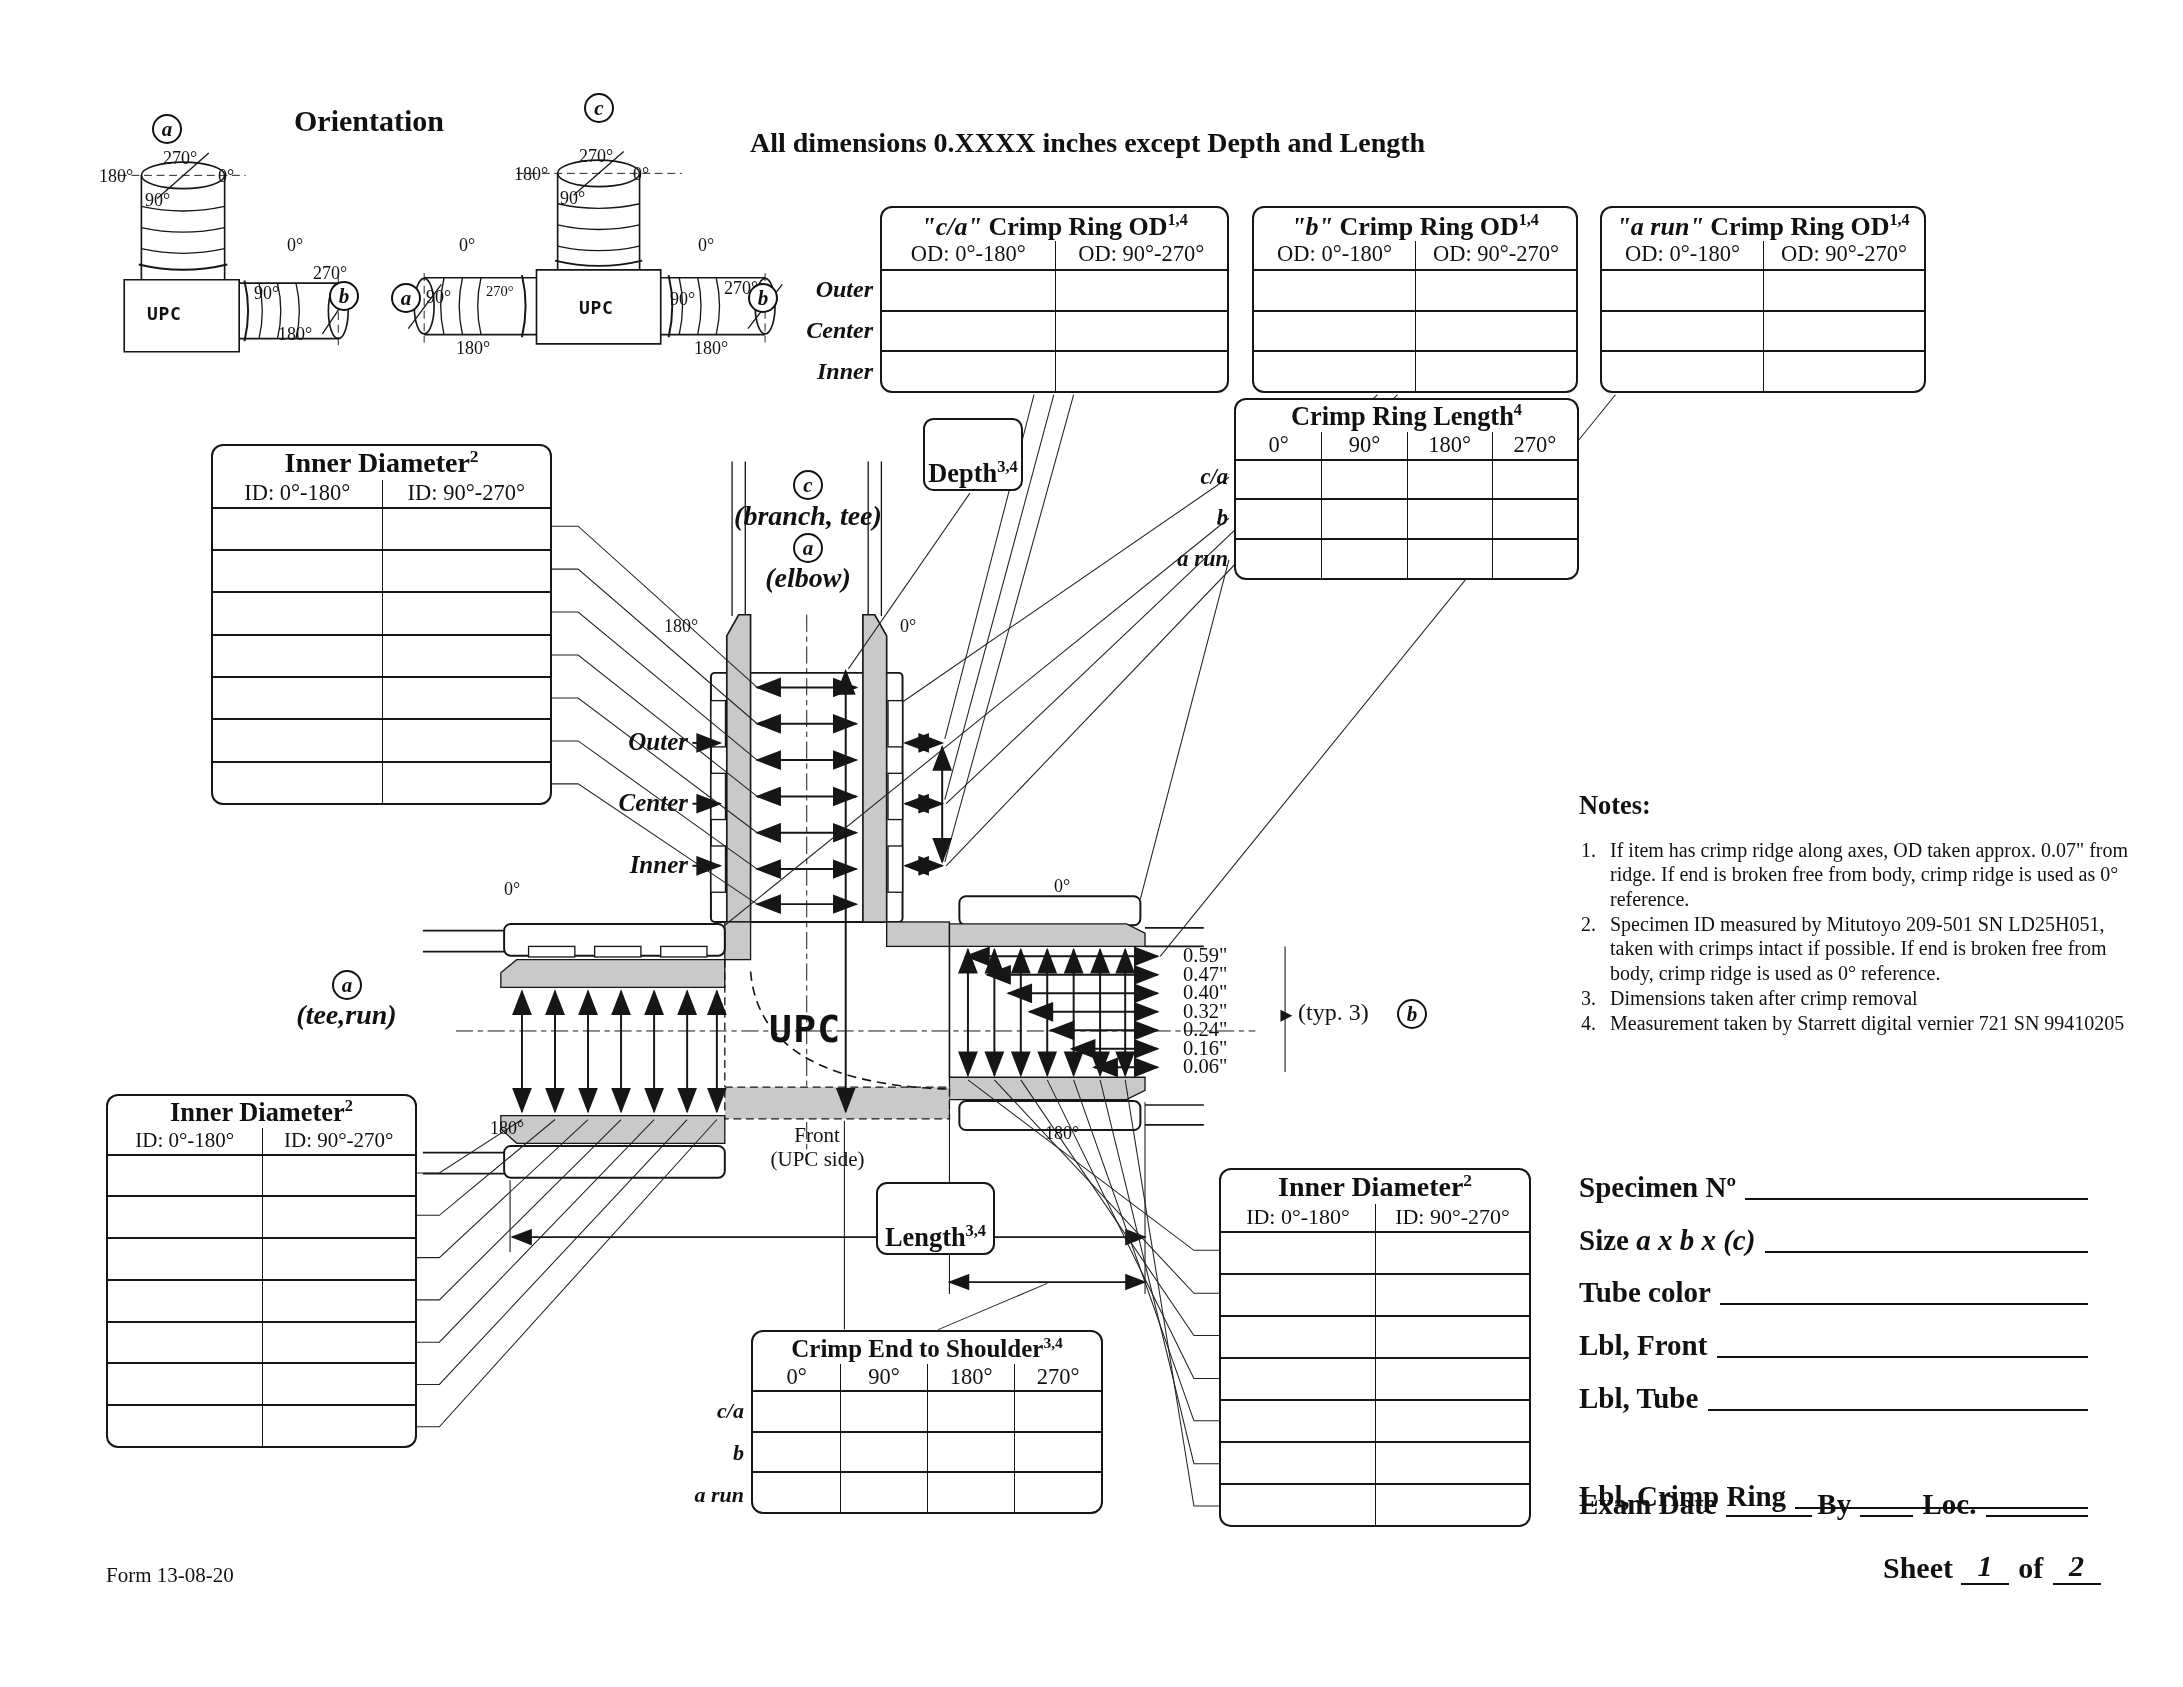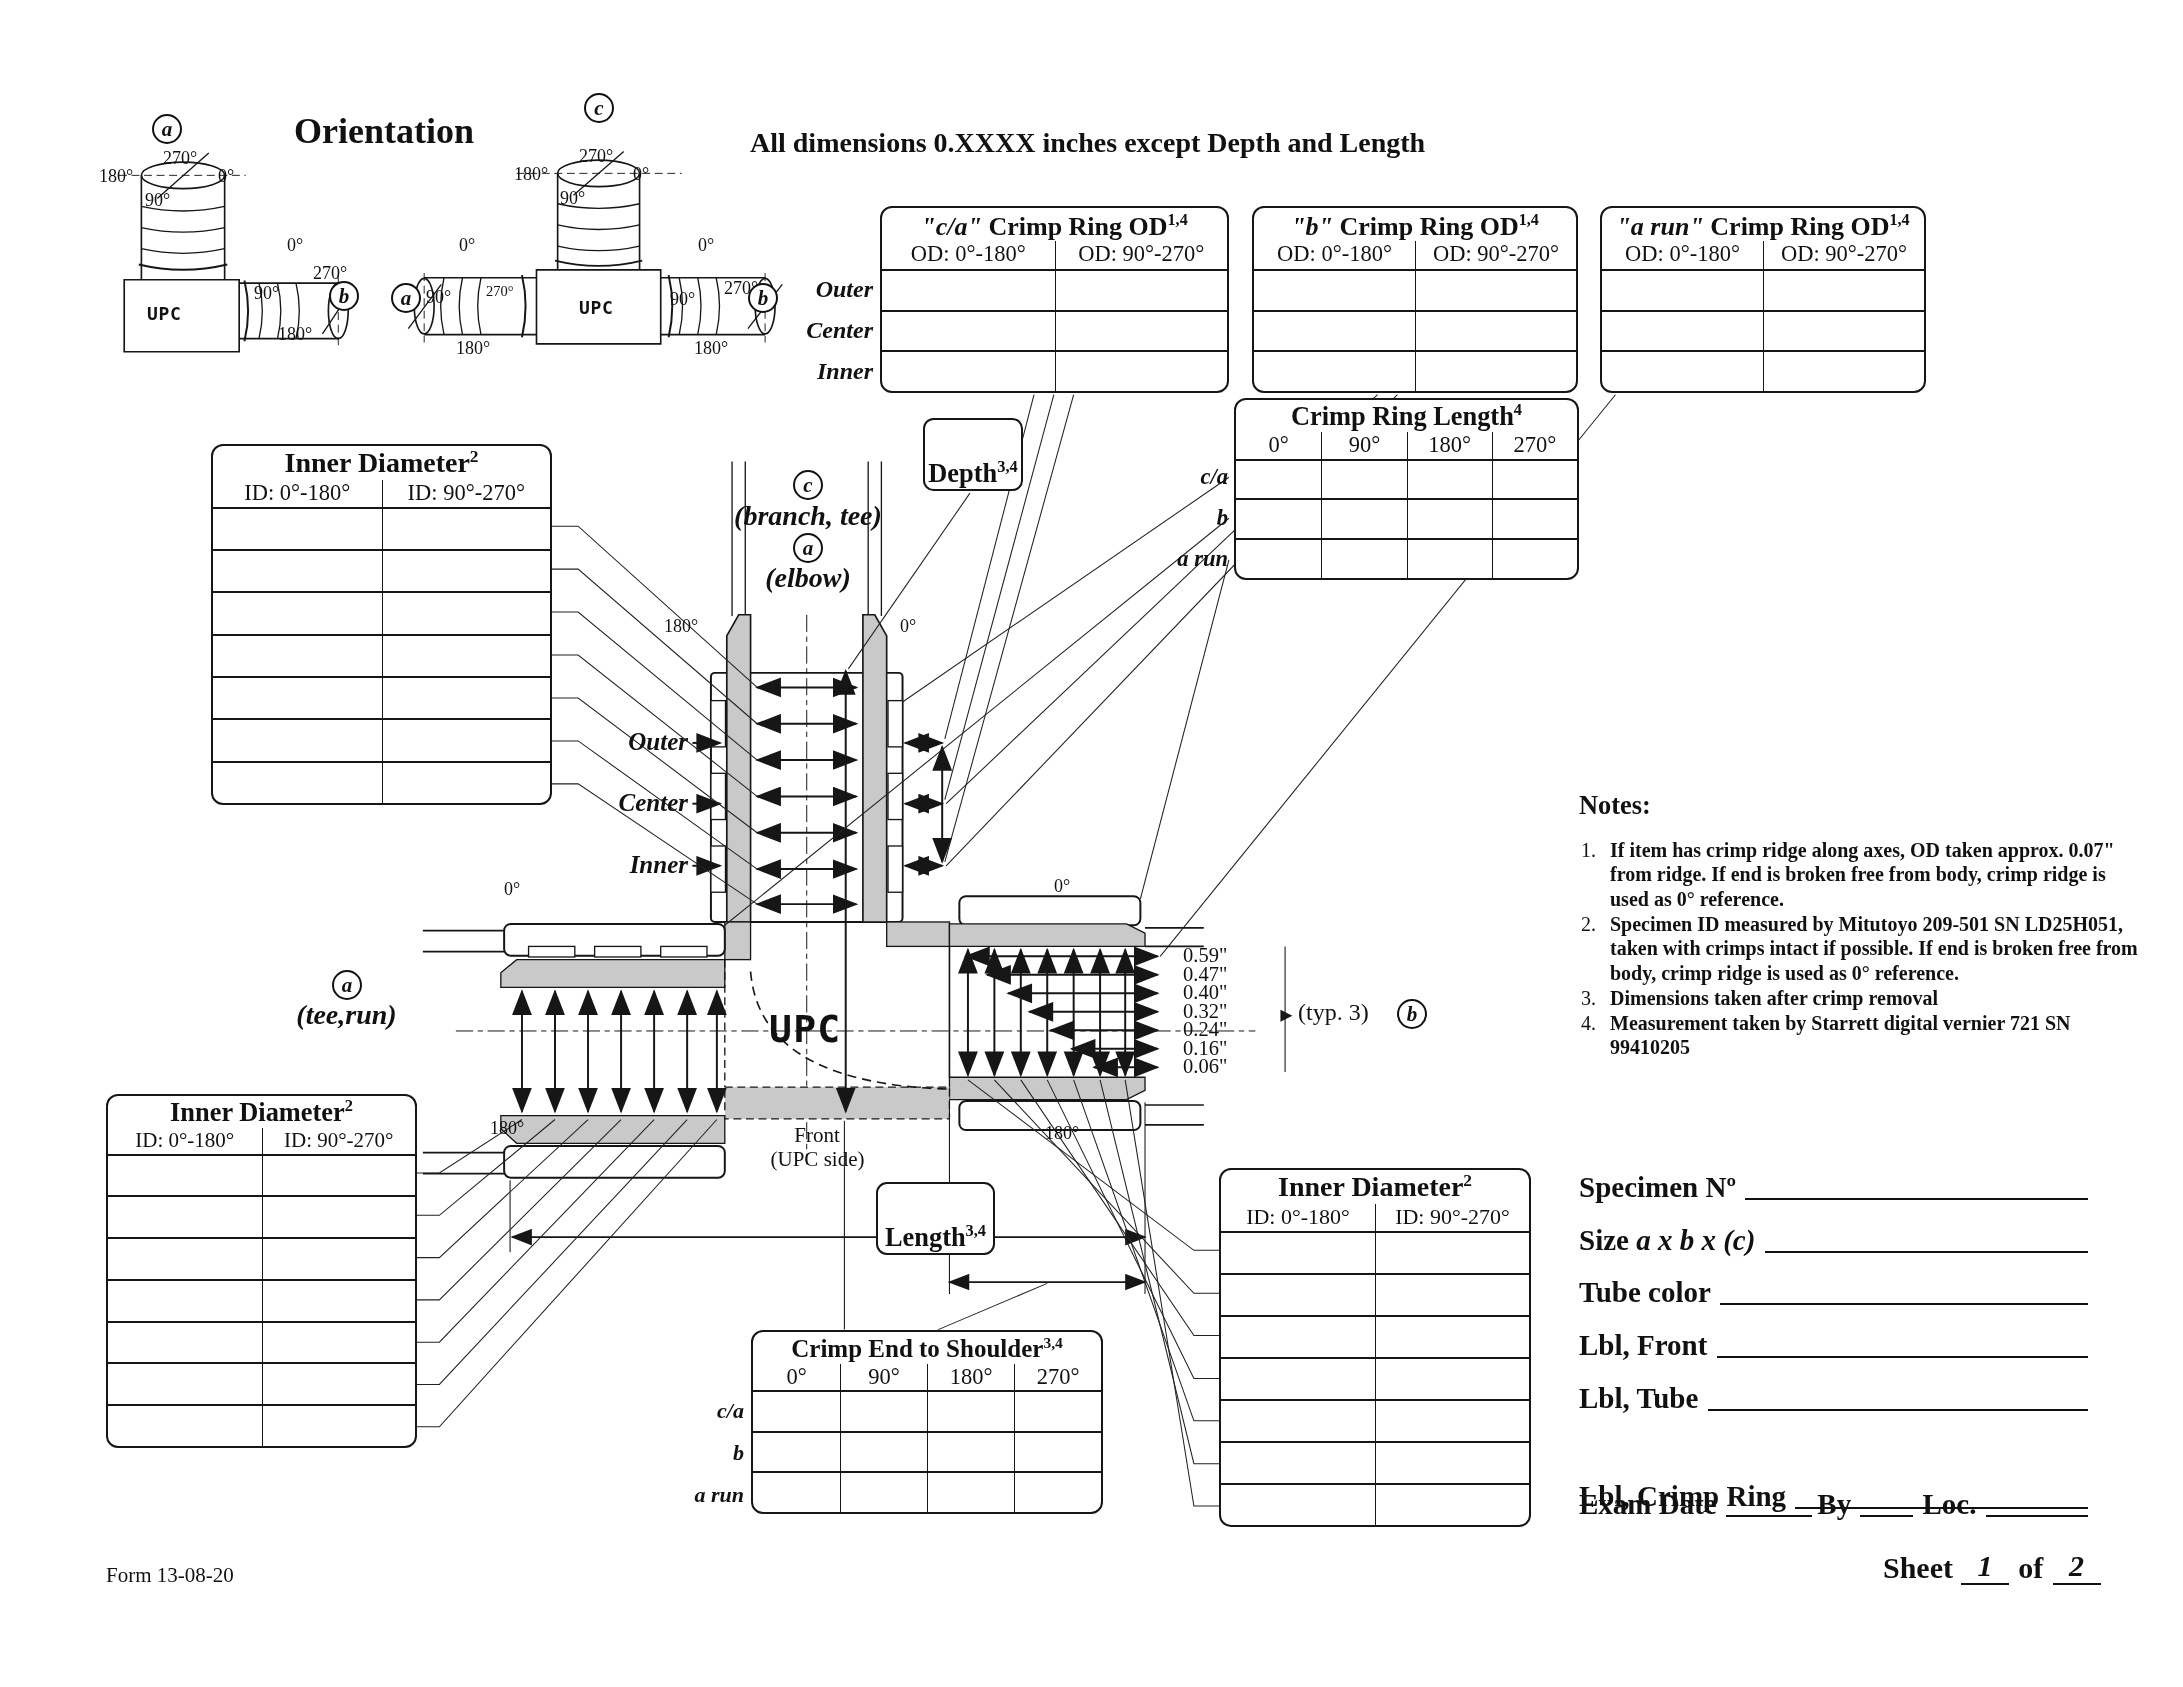--- a/index.html
+++ b/index.html
@@ -29,21 +29,21 @@
   .row { flex:1 1 auto; display:grid; }
   .row + .row { border-top:2px solid #161616; }
   .row > div { border-left:1.3px solid #161616; }
   .row > div:first-child { border-left:none; }
   .cols2 { grid-template-columns:1fr 1fr; }
   .cols4 { grid-template-columns:1fr 1fr 1fr 1fr; }
   .rowlab { position:absolute; z-index:3; font-style:italic; font-weight:bold; text-align:right; white-space:nowrap; }
   
   .note-item { display:flex; font-size:20px; line-height:24.4px; margin-bottom:0.7px; }
   .note-num { flex:0 0 29px; }
-  .note-body { flex:1 1 auto; white-space:normal;font-weight:bold; }
+  .note-body { flex:1 1 auto; white-space:normal; }
   
   .ffrow { position:absolute; z-index:3; display:flex; align-items:flex-end;
            font-weight:bold; font-size:29px; }
   .fill { flex:1 1 auto; border-bottom:2.6px solid #111; height:6.6px; margin:0 0 4px 9.3px; }
   .fill.fixed { flex:0 0 auto; }
   .upc-sm { position:absolute; z-index:3; font-family:"DejaVu Sans Mono",monospace;
             font-weight:bold; font-size:18px; letter-spacing:0.7px; }
   .upc-big { position:absolute; z-index:3; font-family:"DejaVu Sans Mono",monospace;
              font-weight:bold; font-size:38px; letter-spacing:1.3px; }
   .ang { position:absolute; z-index:3; font-size:18px; white-space:nowrap; }
@@ -284,21 +284,21 @@
     <line x1="2445" y1="597" x2="1756" y2="1447"></line>
 
     <line x1="1468" y1="746" x2="1284" y2="1012"></line>
 
     <line x1="1860" y1="722" x2="1366" y2="1062"></line>
     <line x1="1860" y1="784" x2="1097" y2="1400"></line>
     <line x1="1860" y1="847" x2="1726" y2="1360"></line>
   </g>
 </svg>
 
-<div class="txt bd" style="left:294px;top:110px;font-size:36px">Orientation</div>
+<div class="txt bd" style="left:294px;top:104px;font-size:30px">Orientation</div>
 
 <div class="mk" style="left:152px;top:114px">
   <span>a</span>
   </div>
 <div class="ang" style="left:163px;top:148px">270°</div>
 <div class="ang" style="left:99px;top:166px">180°</div>
 <div class="ang" style="left:218px;top:166px">0°</div>
 <div class="ang" style="left:145px;top:190px">90°</div>
 <div class="upc-sm" style="left:147px;top:303px">UPC</div>
 <div class="ang" style="left:287px;top:235px">0°</div>

